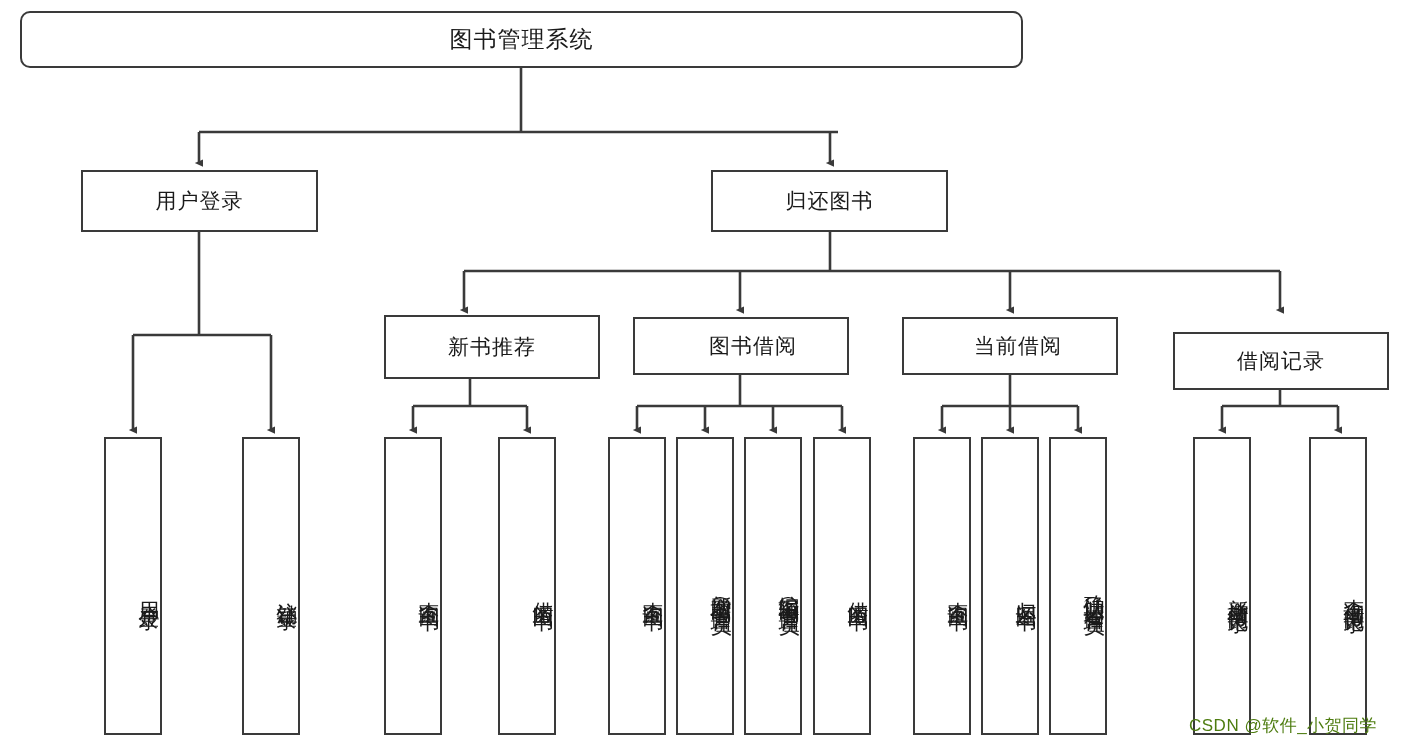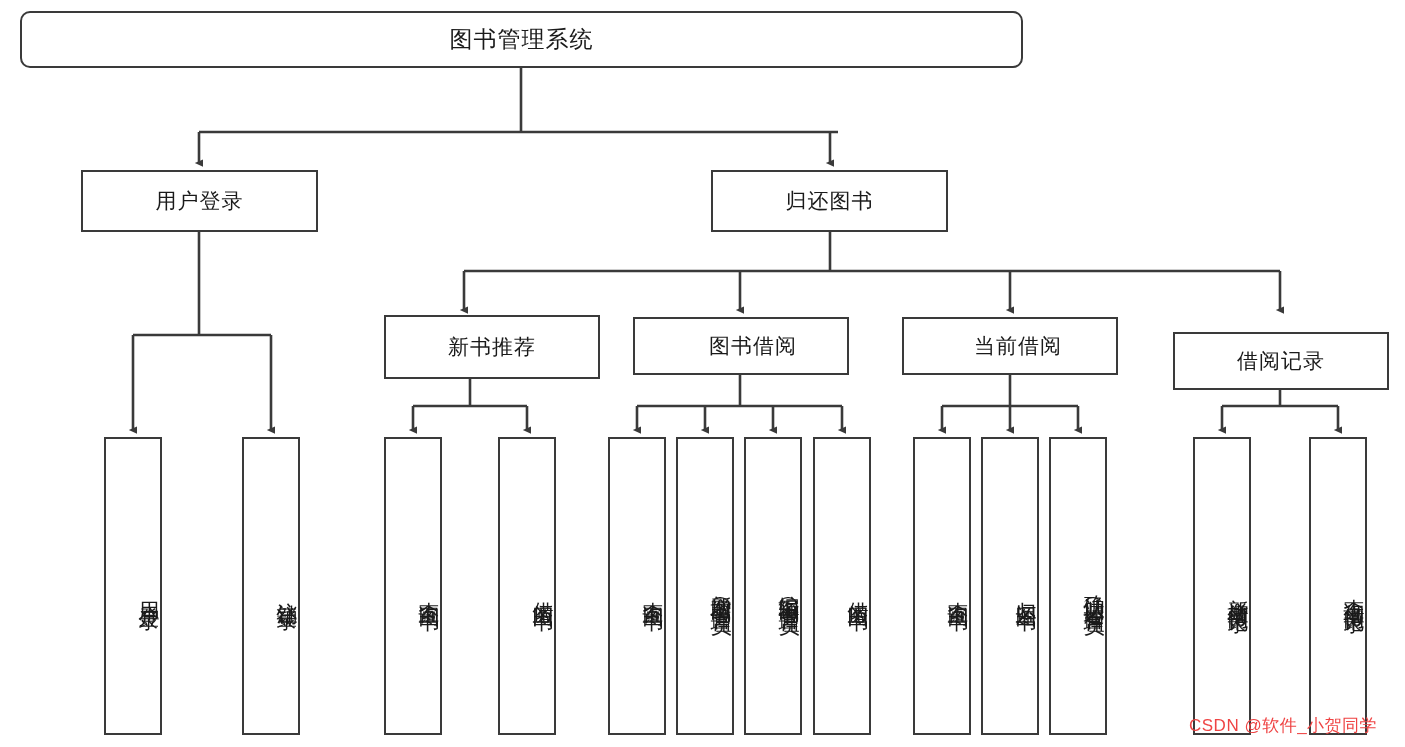--- a/index.html
+++ b/index.html
@@ -7,21 +7,21 @@
   #canvas{position:relative;width:1405px;height:747px;background:#fff;}
   svg.lines{position:absolute;left:0;top:0;width:1405px;height:747px;pointer-events:none;}
 
   .node{position:absolute;box-sizing:border-box;background:#ffffff;border:2.5px solid #3a3a3a;
         display:flex;align-items:center;justify-content:center;color:#1a1a1a;}
   .node.h{font-size:21px;letter-spacing:1px;}
   .node.title{font-size:23px;letter-spacing:1px;border-radius:10px;}
   .node.leaf{writing-mode:vertical-rl;text-orientation:upright;font-size:21px;
              letter-spacing:3px;line-height:1.05;padding-top:10px;
              align-items:flex-start;justify-content:center;}
-  .watermark{position:absolute;font-size:17px;color:#ef4444;letter-spacing:0.5px;white-space:nowrap;}
+  .watermark{position:absolute;font-size:17px;color:#4d7c0f;letter-spacing:0.5px;white-space:nowrap;}
 </style>
 </head>
 <body>
 
 <div id="canvas">
 
   <svg class="lines" viewBox="0 0 1405 747">
     <defs>
       <marker id="arrow" markerWidth="9" markerHeight="9" refX="4.2" refY="4.4" orient="auto" markerUnits="userSpaceOnUse">
         <path d="M0.6,0.4 L8,0.4 L4.3,8.6 Z" fill="#3a3a3a"></path>

